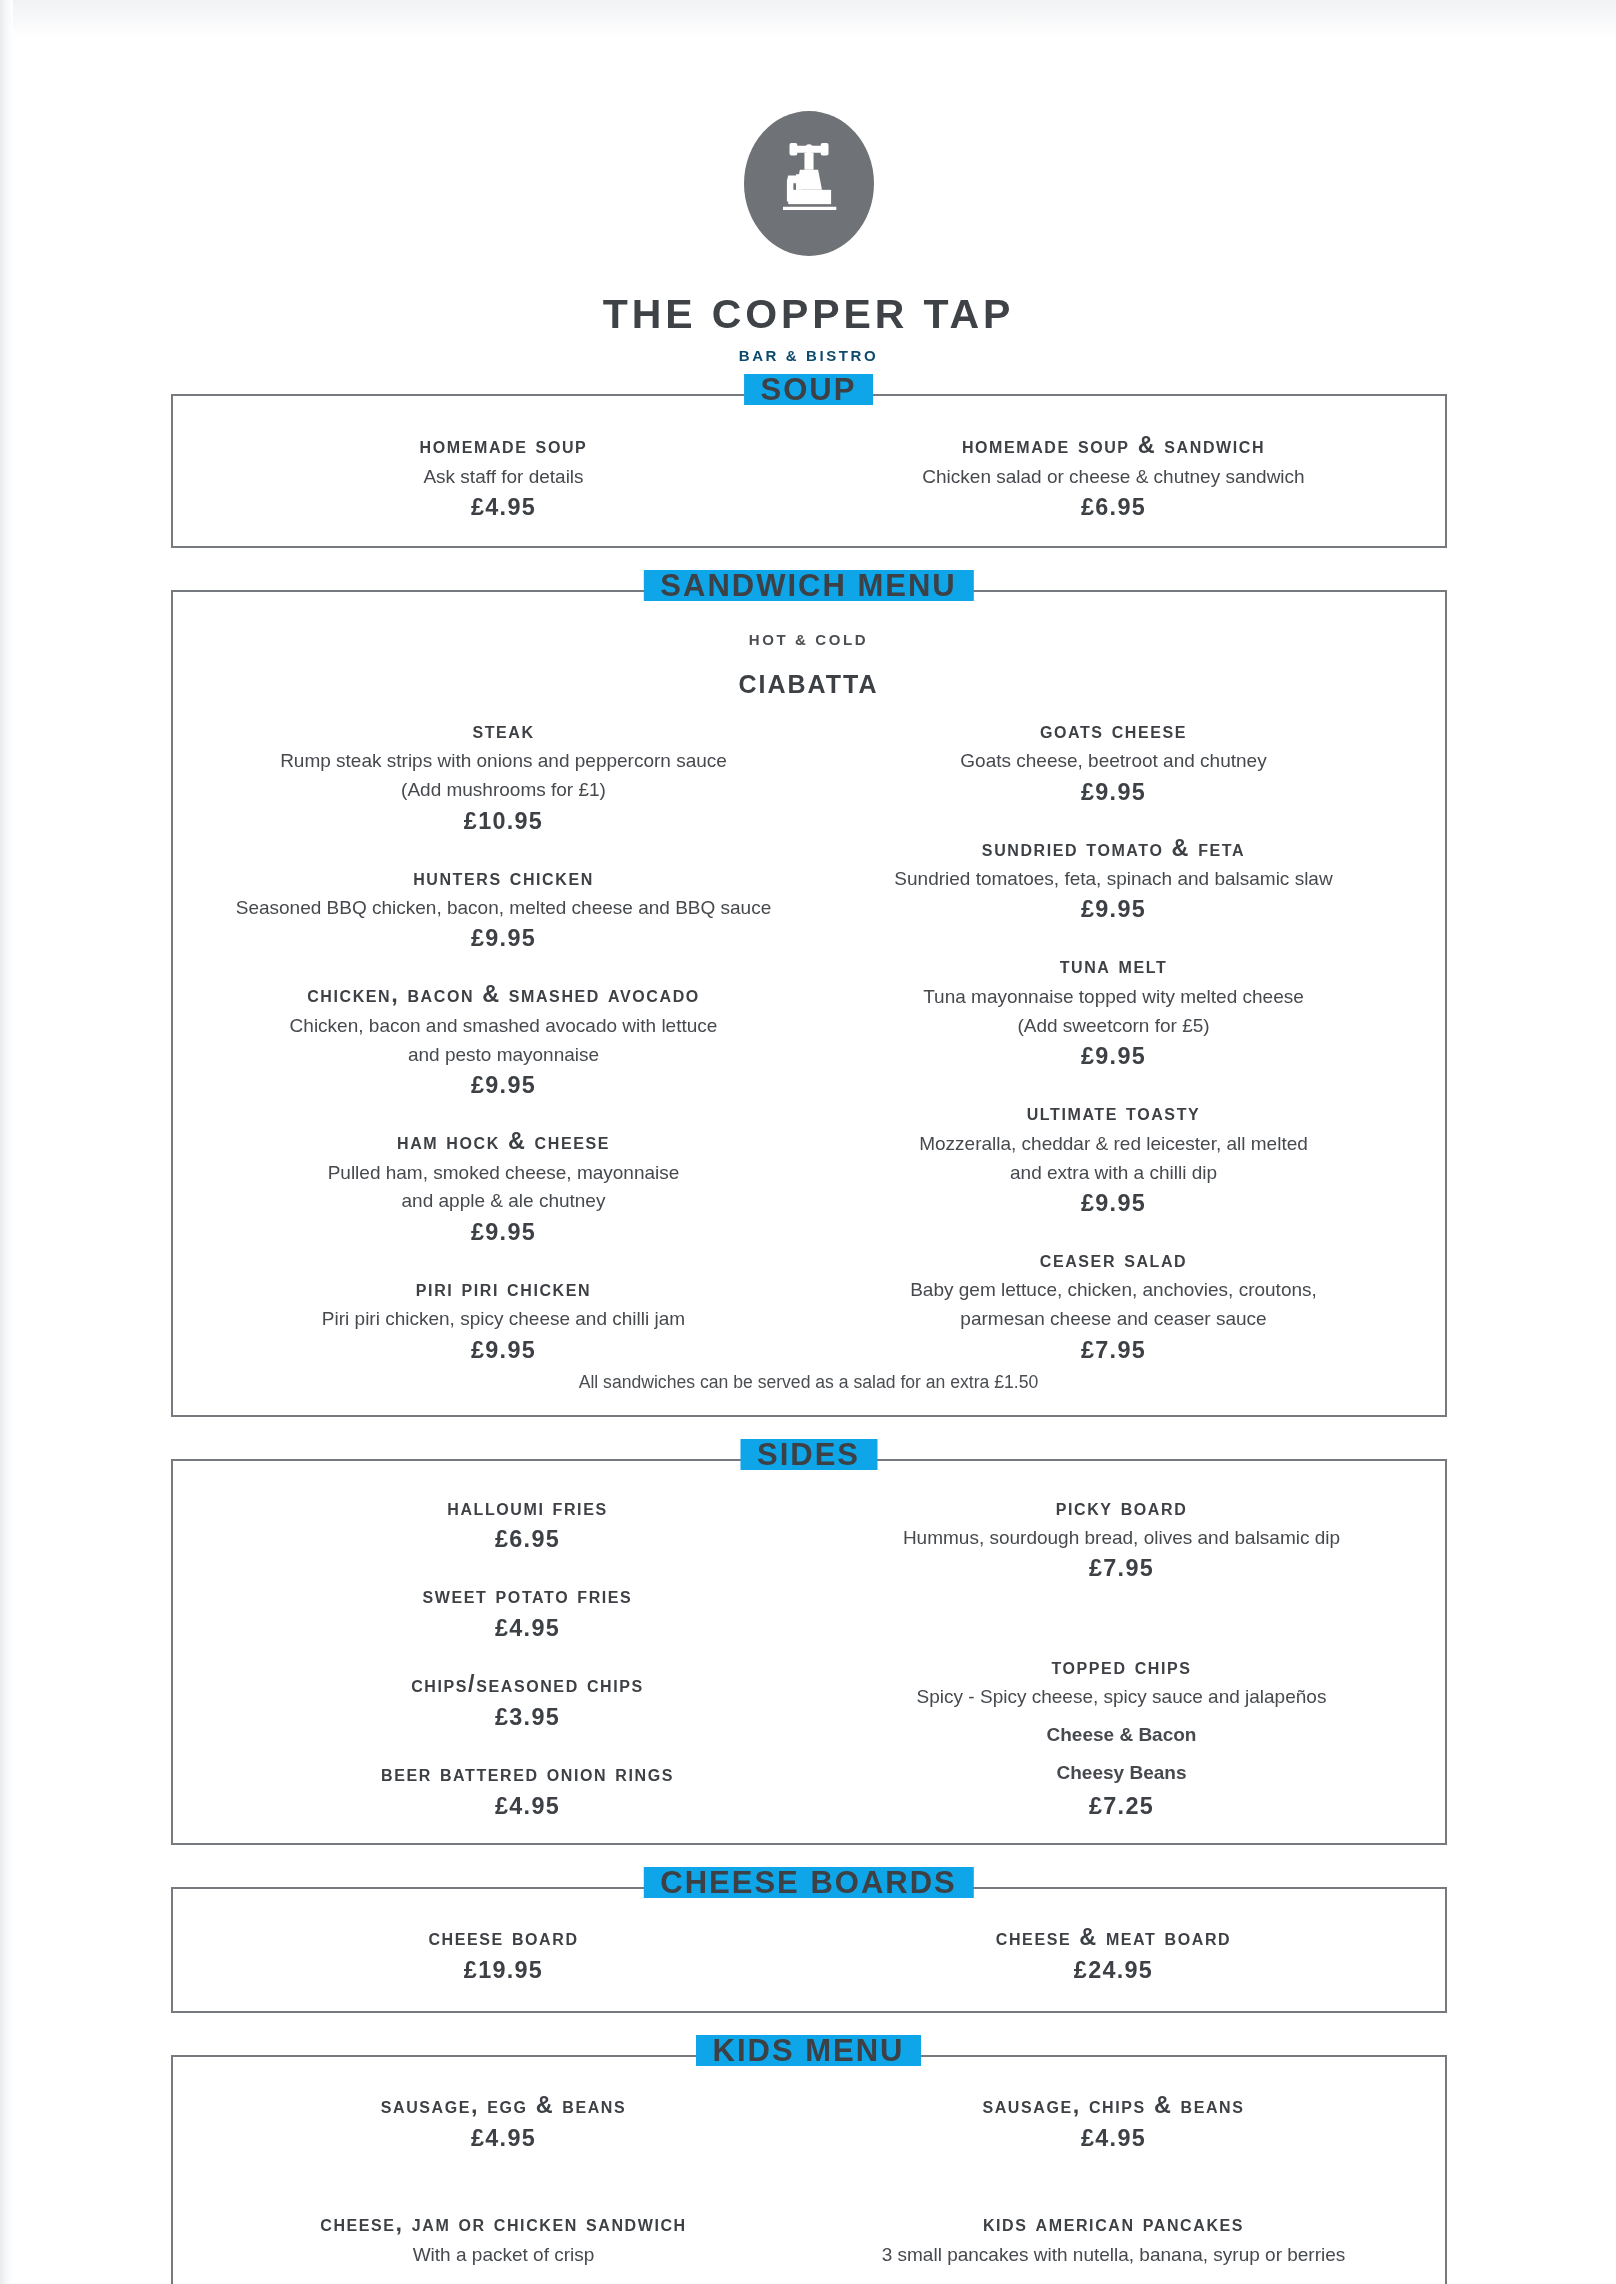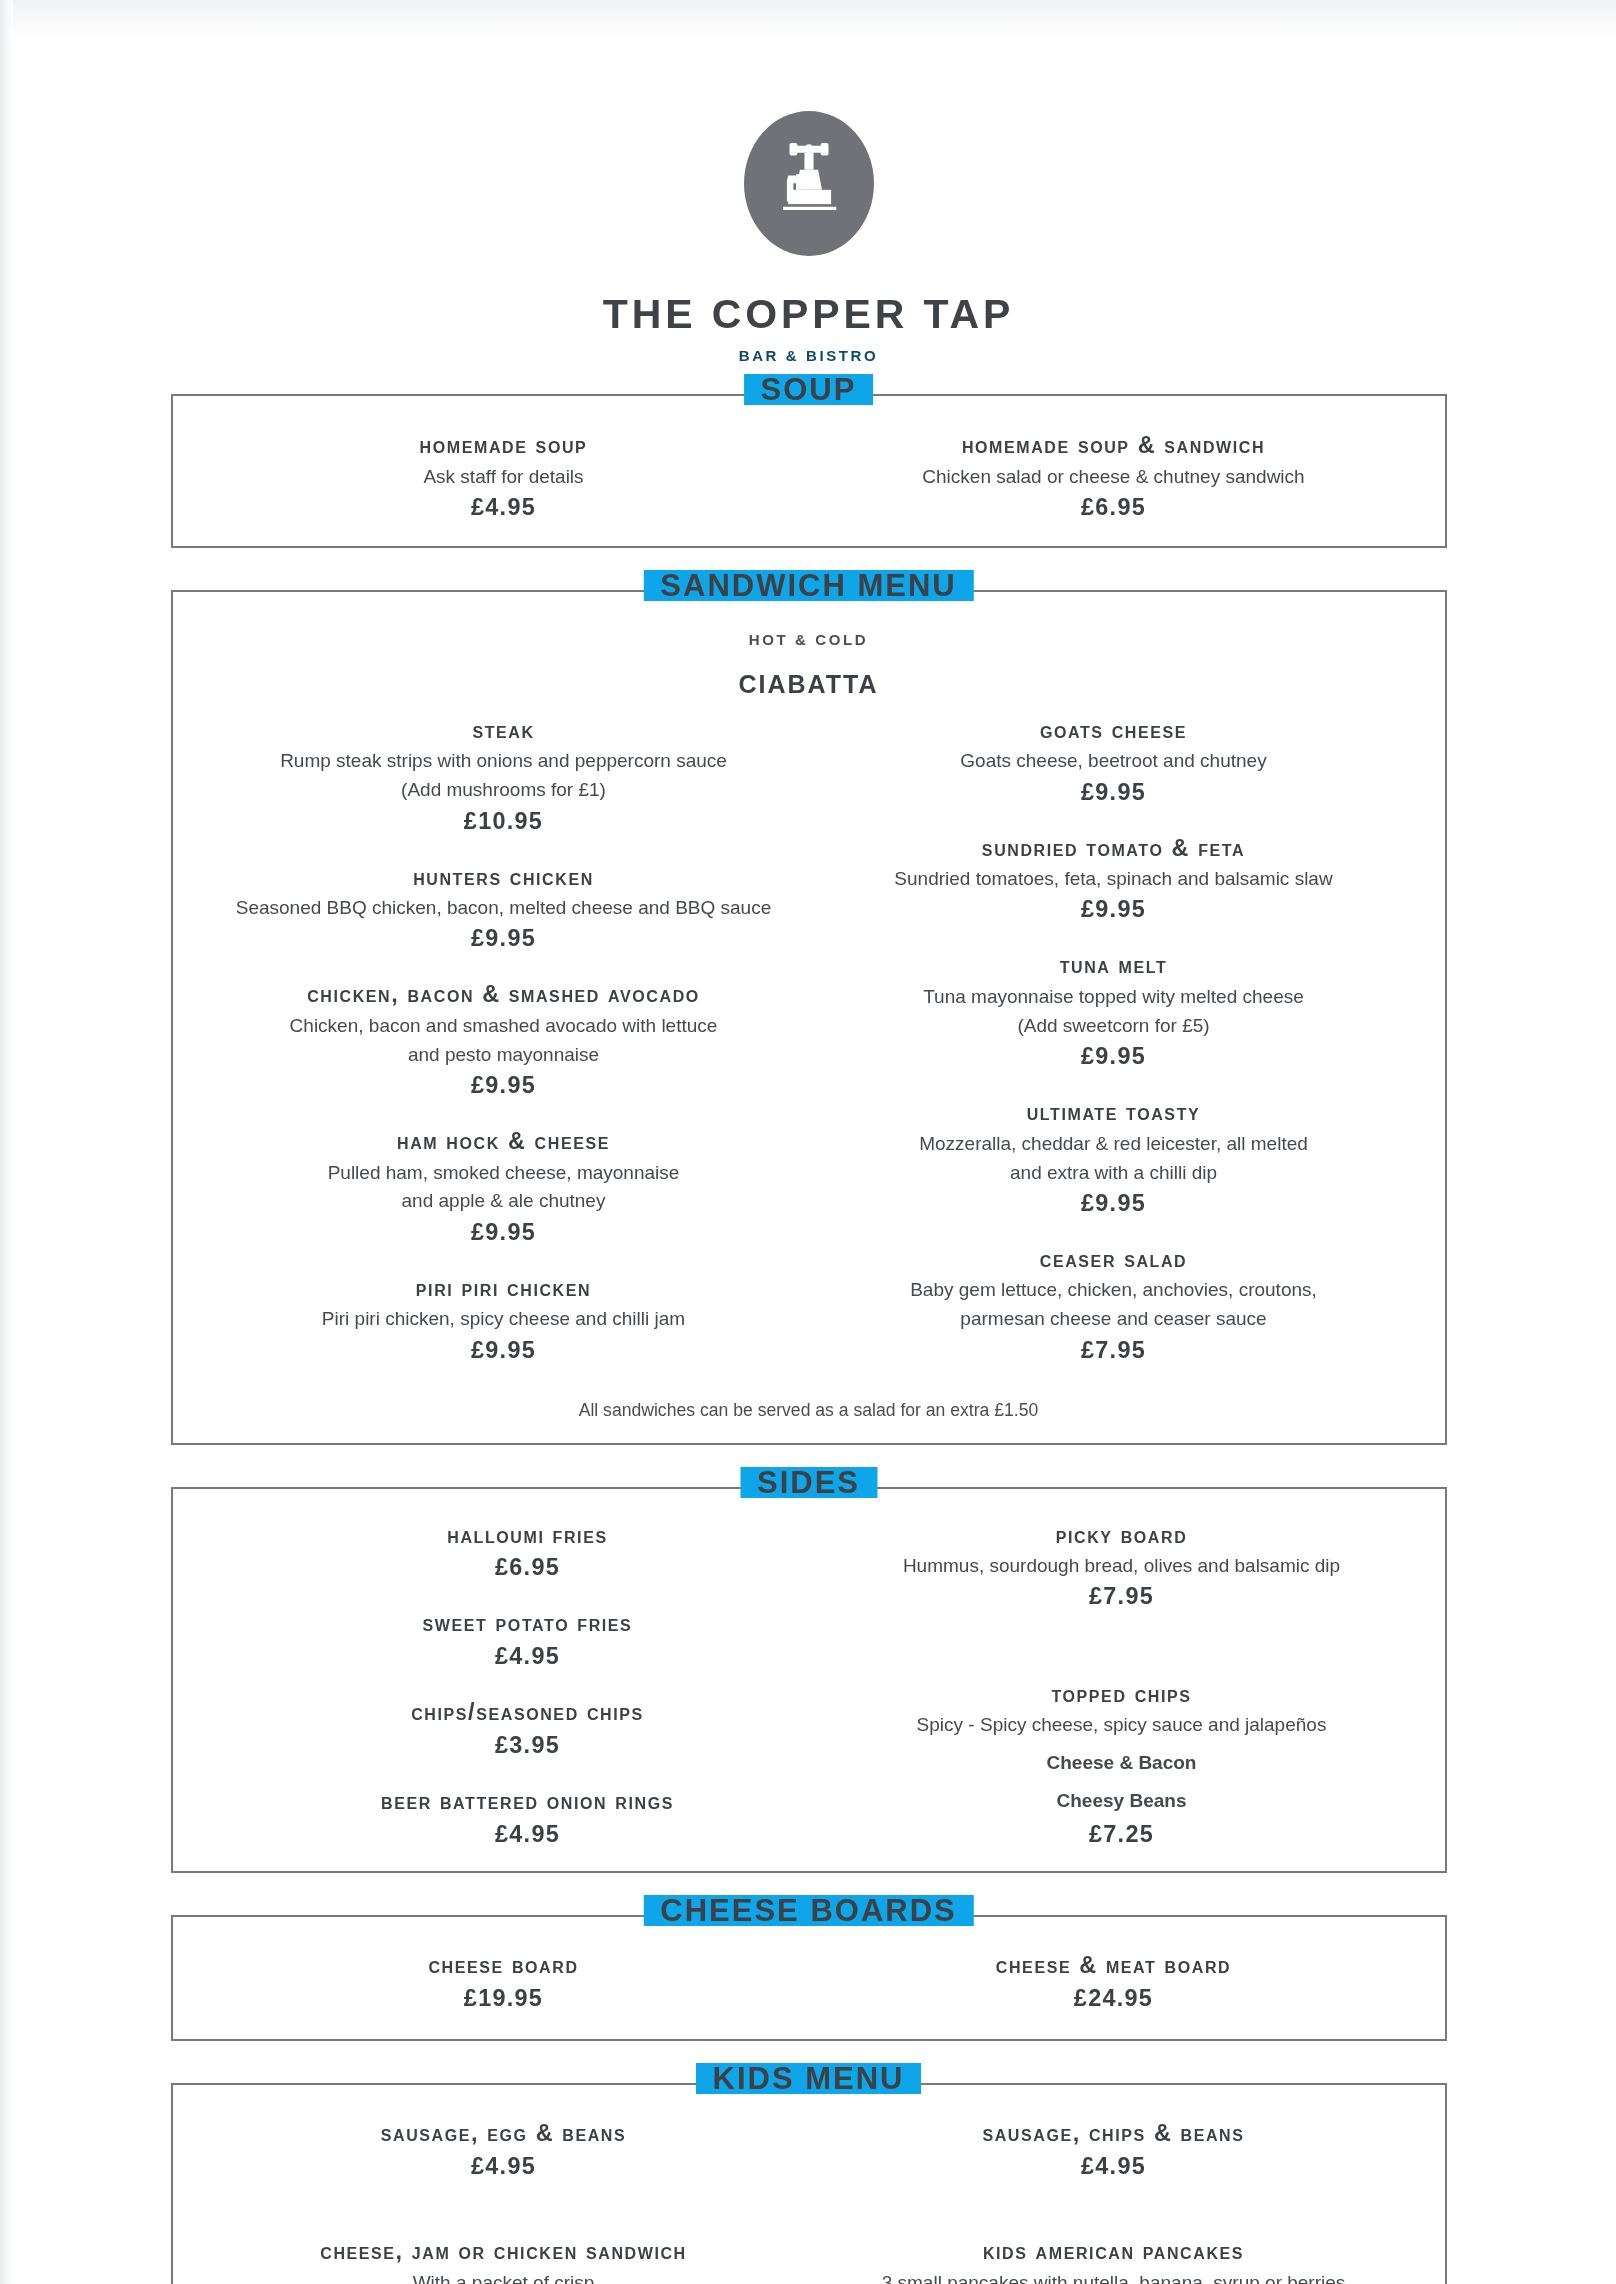--- a/index.html
+++ b/index.html
@@ -146,21 +146,21 @@
     letter-spacing: 2px;
     color: #3d4044;
     margin-top: 22px;
     margin-bottom: 18px;
   }
 
   .note {
     text-align: center;
     font-size: 17.6px;
     color: #4a4d51;
-    margin-top: 36px;
+    margin-top: 8px;
   }
 
   .gap-sm { height: 29px; }
   .gap-md { height: 42px; }
 
   
   .sec-space-a { height: 42px; }
   .sec-space-b { height: 42px; }
 
   .topping-line {

